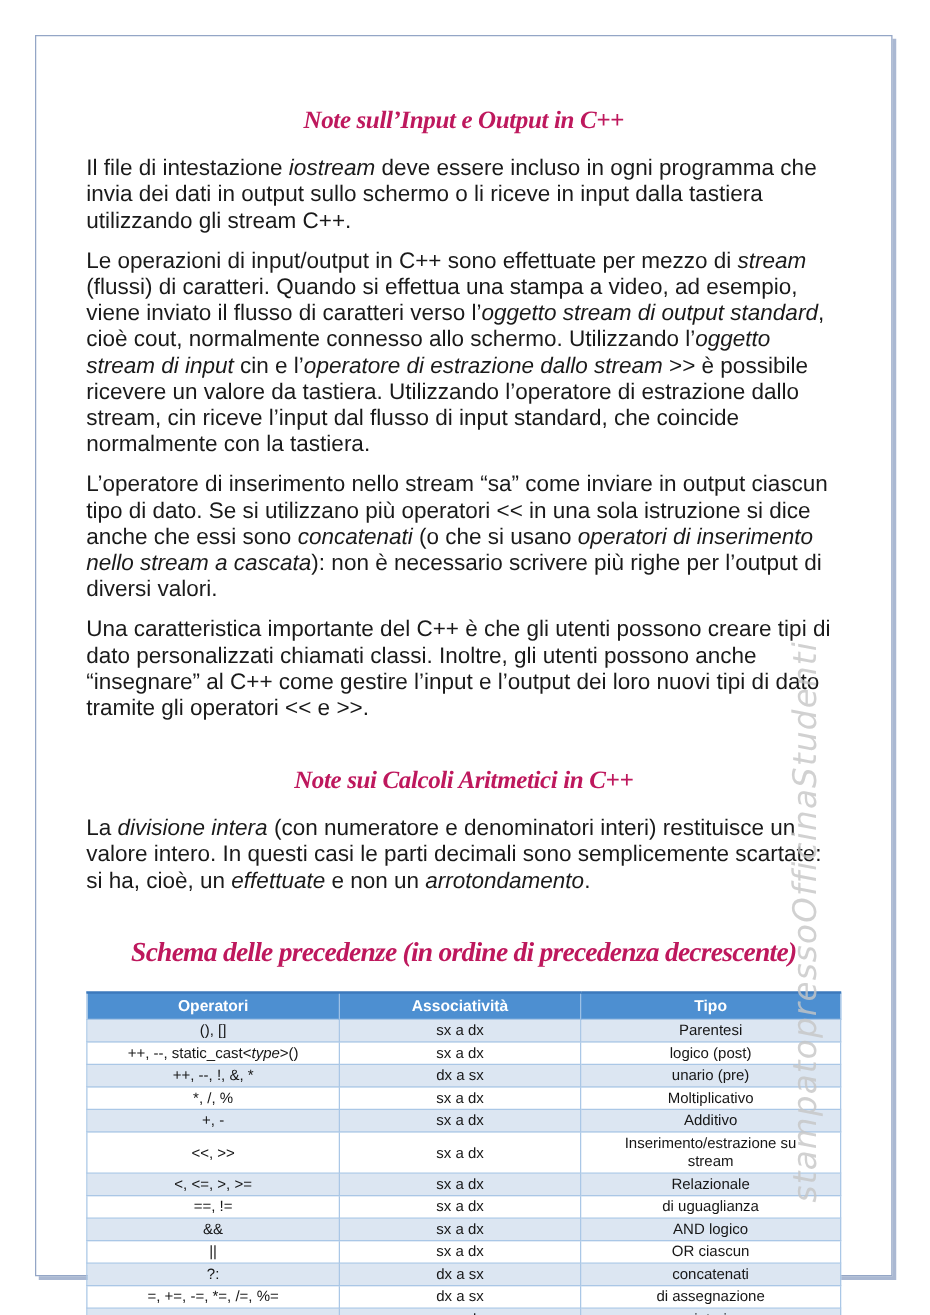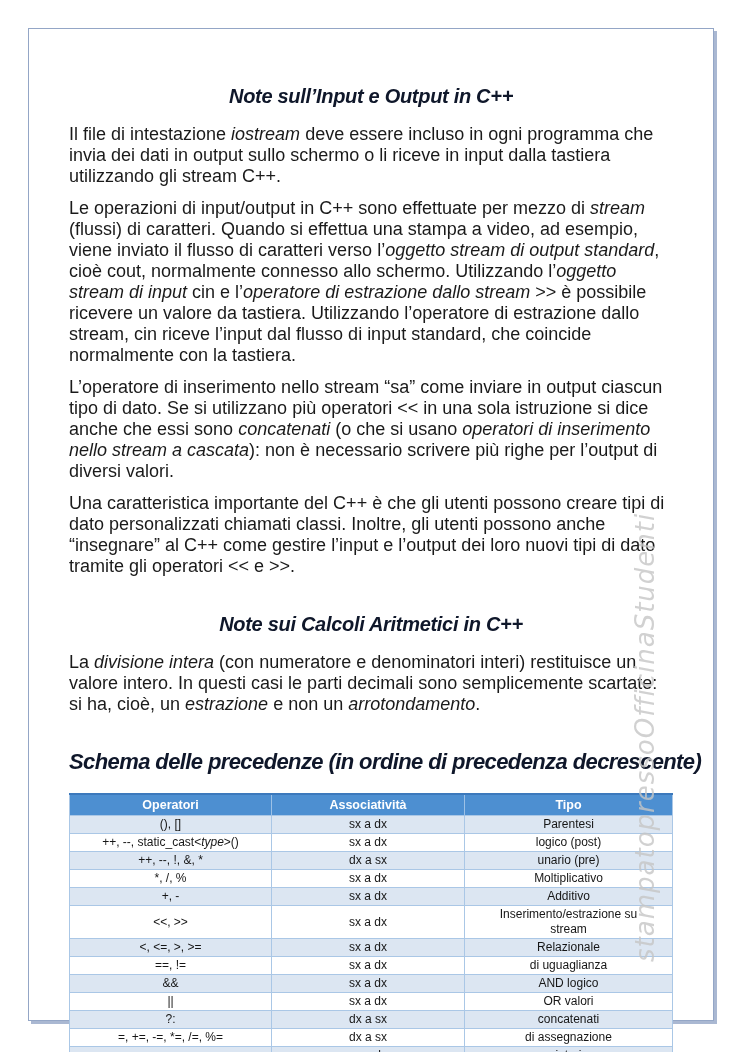--- a/index.html
+++ b/index.html
@@ -9,22 +9,22 @@
     overflow:hidden;
   }
   .page{
     position:absolute;left:28px;top:28px;width:686px;height:993px;
     border:1px solid var(--page-border,#94a6c6);
     box-shadow:3px 3px 0 var(--page-shadow,#aab8d2);
     background:#ffffff;box-sizing:border-box;
   }
   .content{padding:56px 40px 0 40px;}
   h1.script-title{
-    font-family:Liberation Sans, sans-serif;font-style:italic;font-weight:bold;
-    font-size:20px;text-align:center;margin:0 0 16px 0;color:#0f172a;
+    font-family:Liberation Serif, serif;font-style:italic;font-weight:bold;
+    font-size:20px;text-align:center;margin:0 0 16px 0;color:#be185d;
     letter-spacing:-0.3px;white-space:nowrap;
   }
   h1.script-title.second{margin-top:36px;}
   h1.script-title.big{font-size:22px;margin-top:34px;margin-bottom:12px;letter-spacing:-0.6px;}
   p.body-para{
     font-size:18px;line-height:21px;margin:0 0 11px 0;color:var(--text,#1a1a1a);
   }
   table.prec{
     width:100%;border-collapse:collapse;table-layout:fixed;
     font-size:12px;margin-top:18px;
@@ -61,21 +61,21 @@
     <h1 class="script-title">Note sull’Input e Output in C++</h1>
     <div>
         <p class="body-para"><span>Il file di intestazione </span><i>iostream</i><span> deve essere incluso in ogni programma che invia dei dati in output sullo schermo o li riceve in input dalla tastiera utilizzando gli stream C++.</span></p>
         <p class="body-para"><span>Le operazioni di input/output in C++ sono effettuate per mezzo di </span><i>stream</i><span> (flussi) di caratteri. Quando si effettua una stampa a video, ad esempio, viene inviato il flusso di caratteri verso l’</span><i>oggetto stream di output standard</i><span>, cioè cout, normalmente connesso allo schermo. Utilizzando l’</span><i>oggetto stream di input</i><span> cin e l’</span><i>operatore di estrazione dallo stream</i><span> &gt;&gt; è possibile ricevere un valore da tastiera. Utilizzando l’operatore di estrazione dallo stream, cin riceve l’input dal flusso di input standard, che coincide normalmente con la tastiera.</span></p>
         <p class="body-para"><span>L’operatore di inserimento nello stream “sa” come inviare in output ciascun tipo di dato. Se si utilizzano più operatori &lt;&lt; in una sola istruzione si dice anche che essi sono </span><i>concatenati</i><span> (o che si usano </span><i>operatori di inserimento nello stream a cascata</i><span>): non è necessario scrivere più righe per l’output di diversi valori.</span></p>
         <p class="body-para"><span>Una caratteristica importante del C++ è che gli utenti possono creare tipi di dato personalizzati chiamati classi. Inoltre, gli utenti possono anche “insegnare” al C++ come gestire l’input e l’output dei loro nuovi tipi di dato tramite gli operatori &lt;&lt; e &gt;&gt;.</span></p>
       </div>
 
     <h1 class="script-title second">Note sui Calcoli Aritmetici in C++</h1>
     <div>
-        <p class="body-para"><span>La </span><i>divisione intera</i><span> (con numeratore e denominatori interi) restituisce un valore intero. In questi casi le parti decimali sono semplicemente scartate: si ha, cioè, un </span><i>estrazione</i><span> e non un </span><i>arrotondamento</i><span>.</span></p>
+        <p class="body-para"><span>La </span><i>divisione intera</i><span> (con numeratore e denominatori interi) restituisce un valore intero. In questi casi le parti decimali sono semplicemente scartate: si ha, cioè, un </span><i>effettuate</i><span> e non un </span><i>arrotondamento</i><span>.</span></p>
       </div>
 
     <h1 class="script-title big">Schema delle precedenze (in ordine di precedenza decrescente)</h1>
 
     <table class="prec">
       <colgroup>
           <col class="c1">
           <col class="c2">
           <col class="c3">
         </colgroup>
@@ -129,21 +129,21 @@
             <td>di uguaglianza</td>
           </tr>
           <tr class="alt">
             <td>&amp;&amp;</td>
             <td>sx a dx</td>
             <td>AND logico</td>
           </tr>
           <tr>
             <td>||</td>
             <td>sx a dx</td>
-            <td>OR valori</td>
+            <td>OR ciascun</td>
           </tr>
           <tr class="alt">
             <td>?:</td>
             <td>dx a sx</td>
             <td>concatenati</td>
           </tr>
           <tr>
             <td>=, +=, -=, *=, /=, %=</td>
             <td>dx a sx</td>
             <td>di assegnazione</td>

